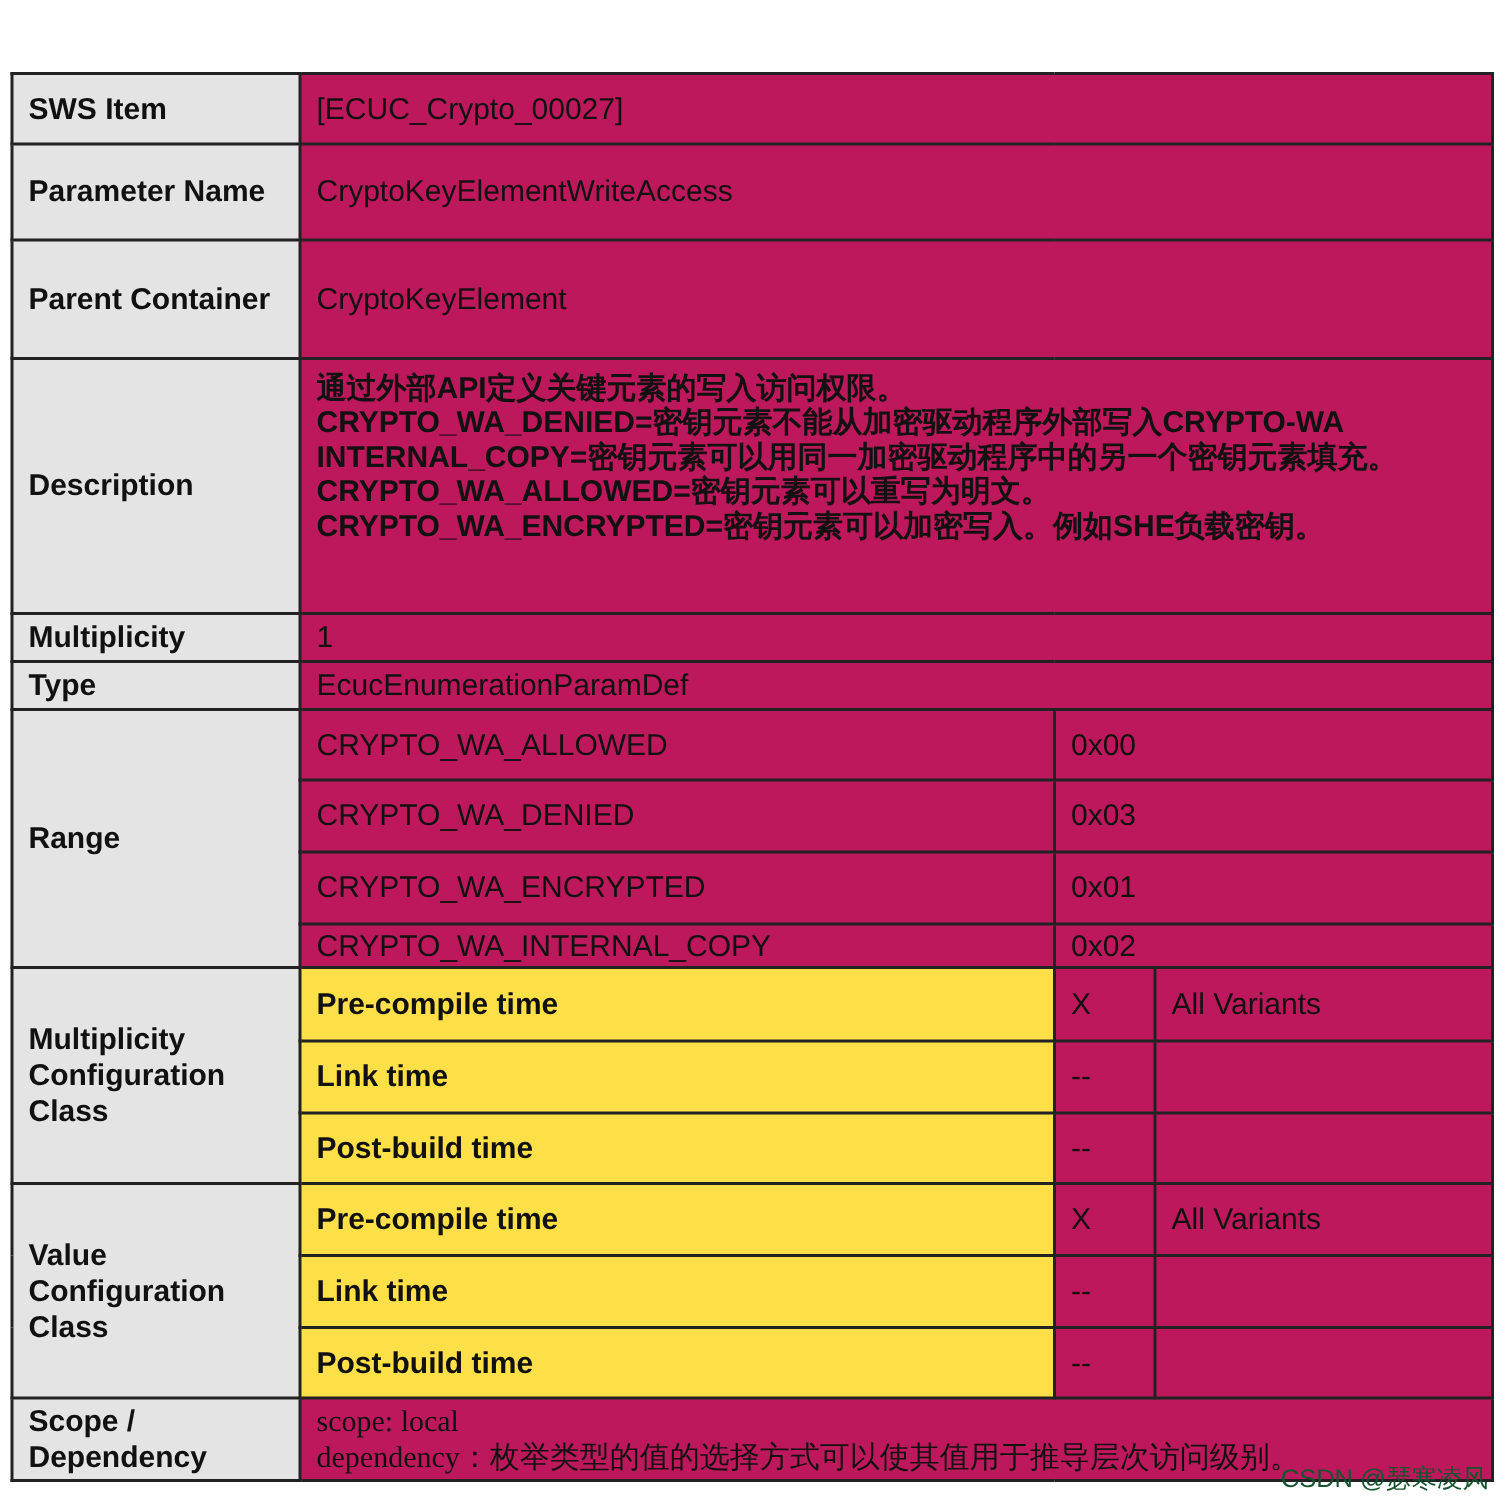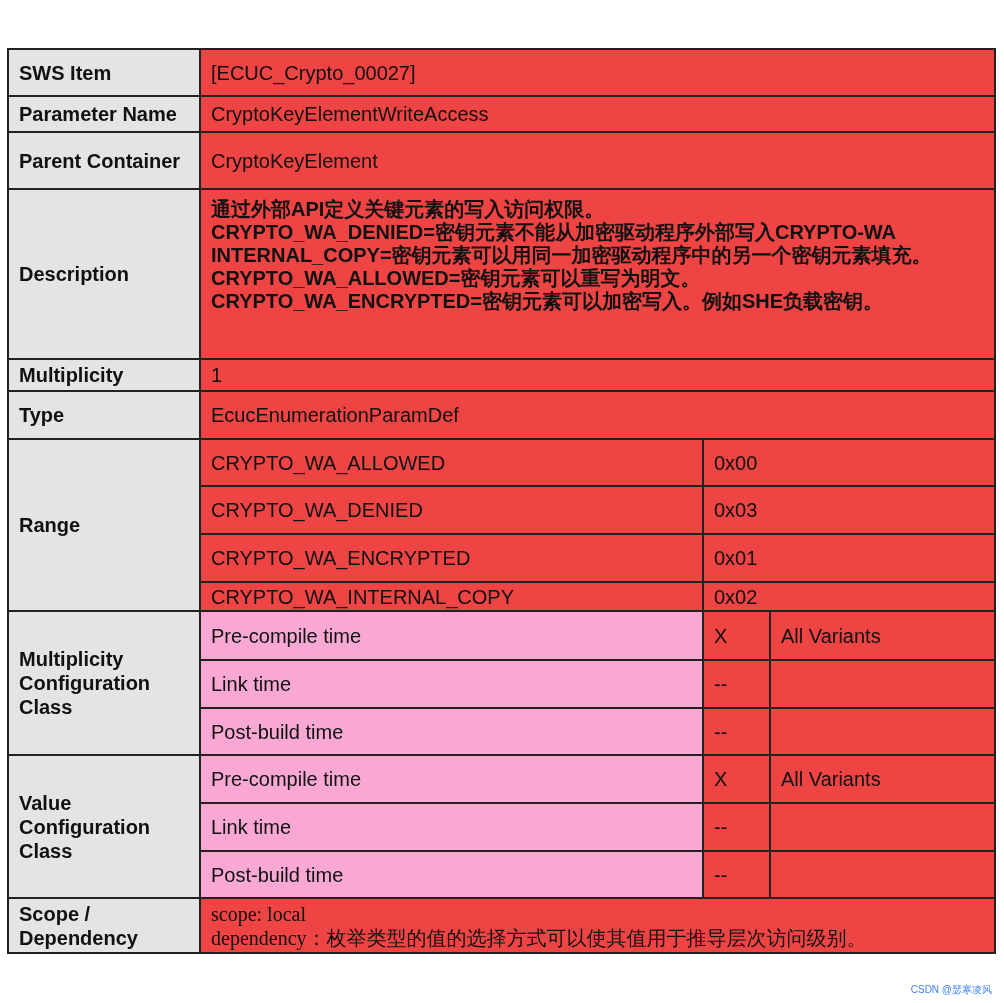--- a/index.html
+++ b/index.html
@@ -2,65 +2,65 @@
 <html><head>
 <meta charset="utf-8">
 <style>
   html, body { margin: 0; padding: 0; background: #ffffff; }
   body { width: 1004px; height: 1003px; position: relative; overflow: hidden;
          font-family: "Liberation Sans", "DejaVu Sans", sans-serif; color: #111; }
   table.spec { position: absolute; left: 7px; top: 28px; width: 987px;
                border-collapse: collapse; table-layout: fixed; margin-top: 20px; }
   table.spec td { border: 2px solid #222; font-size: 20px; padding: 0 10px; vertical-align: middle; line-height: 24px; }
   td.label { background: #e4e4e4; font-weight: bold; }
-  td.sublabel { background: #f9a8d4; font-weight: normal; }
-  td.val { background: #ef4444; }
+  td.sublabel { background: #fde047; font-weight: bold; }
+  td.val { background: #be185d; }
   .desc { padding-top: 8px !important; vertical-align: top !important; line-height: 23px !important; }
   .desc div { white-space: nowrap; font-weight: bold; }
   .scope div { white-space: nowrap; font-family: Liberation Serif, serif; }
-  .watermark { position: absolute; right: 12px; bottom: 6px; font-size: 10px; color: #3b82f6; }
+  .watermark { position: absolute; right: 12px; bottom: 6px; font-size: 17px; color: #14532d; }
 </style>
 </head>
 <body>
 
 <table class="spec">
   <colgroup>
     <col style="width:192px">
     <col style="width:503px">
     <col style="width:67px">
     <col style="width:225px">
   </colgroup>
   <tbody>
       <tr style="height:47px">
     <td class="label">SWS Item</td>
     <td class="val" colspan="3">[ECUC_Crypto_00027]</td>
   </tr>
-  <tr style="height:36px">
+  <tr style="height:64px">
     <td class="label">Parameter Name</td>
     <td class="val" colspan="3">CryptoKeyElementWriteAccess</td>
   </tr>
-  <tr style="height:57px">
+  <tr style="height:79px">
     <td class="label">Parent Container</td>
     <td class="val" colspan="3">CryptoKeyElement</td>
   </tr>
   <tr style="height:170px">
     <td class="label">Description</td>
     <td class="val desc" colspan="3">
       <div>通过外部API定义关键元素的写入访问权限。</div>
       <div>CRYPTO_WA_DENIED=密钥元素不能从加密驱动程序外部写入CRYPTO-WA</div>
       <div>INTERNAL_COPY=密钥元素可以用同一加密驱动程序中的另一个密钥元素填充。</div>
       <div>CRYPTO_WA_ALLOWED=密钥元素可以重写为明文。</div>
       <div>CRYPTO_WA_ENCRYPTED=密钥元素可以加密写入。例如SHE负载密钥。</div>
     </td>
   </tr>
   <tr style="height:32px">
     <td class="label">Multiplicity</td>
     <td class="val" colspan="3">1</td>
   </tr>
-  <tr style="height:48px">
+  <tr style="height:32px">
     <td class="label">Type</td>
     <td class="val" colspan="3">EcucEnumerationParamDef</td>
   </tr>
 
   <tr style="height:47px">
     <td class="label" rowspan="4">Range</td>
     <td class="val">CRYPTO_WA_ALLOWED</td>
     <td class="val" colspan="2">0x00</td>
   </tr>
   <tr style="height:48px">

